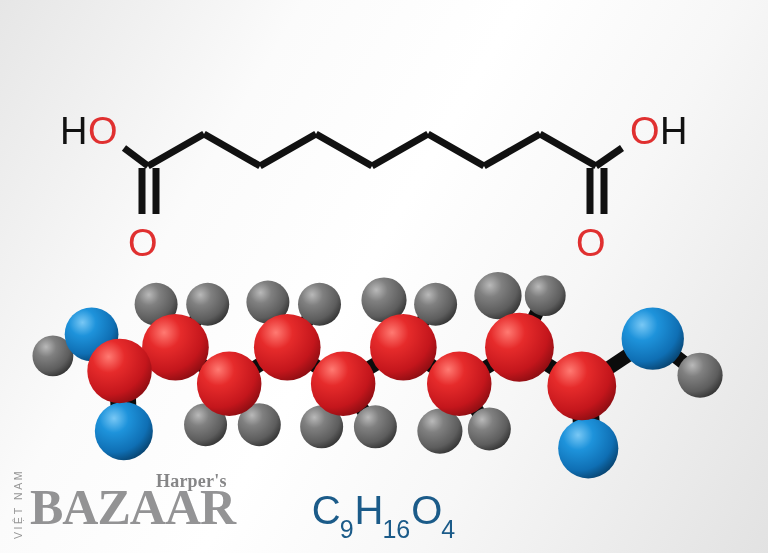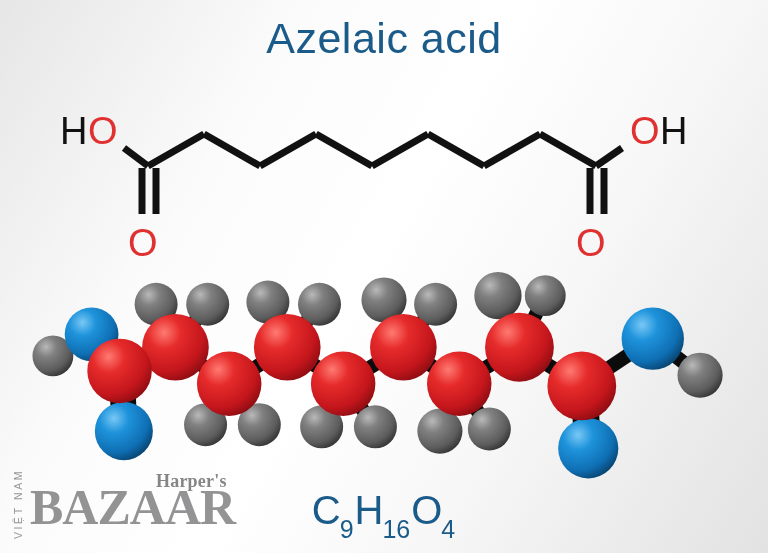--- a/index.html
+++ b/index.html
@@ -114,21 +114,20 @@
     letter-spacing: -1px;
     line-height: 76px;
     white-space: nowrap;
   }
 </style>
 </head>
 <body>
 
 <div id="canvas">
 
-  <div id="title">Azelaic acid</div>
 
   <svg id="skeletal" viewBox="0 0 768 170">
 
     <text x="60" y="56" font-family="'Liberation Sans', sans-serif" font-size="38" fill="#111111">H</text>
     <text x="88" y="56" font-family="'Liberation Sans', sans-serif" font-size="38" fill="#e03030">O</text>
 
     <g stroke="#111111" stroke-width="7" stroke-linecap="butt" fill="none">
       <line x1="124" y1="60" x2="148" y2="78"></line>
       <line x1="148" y1="78" x2="204" y2="46"></line>
       <line x1="204" y1="46" x2="260" y2="78"></line>

